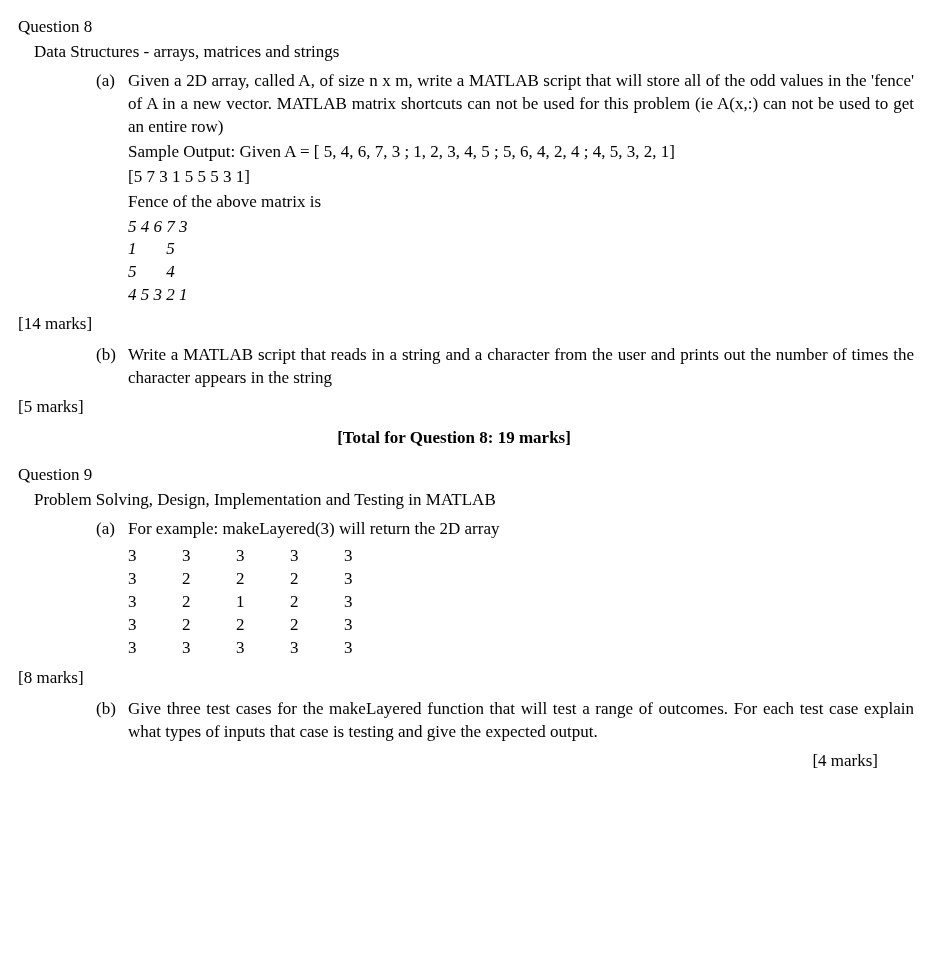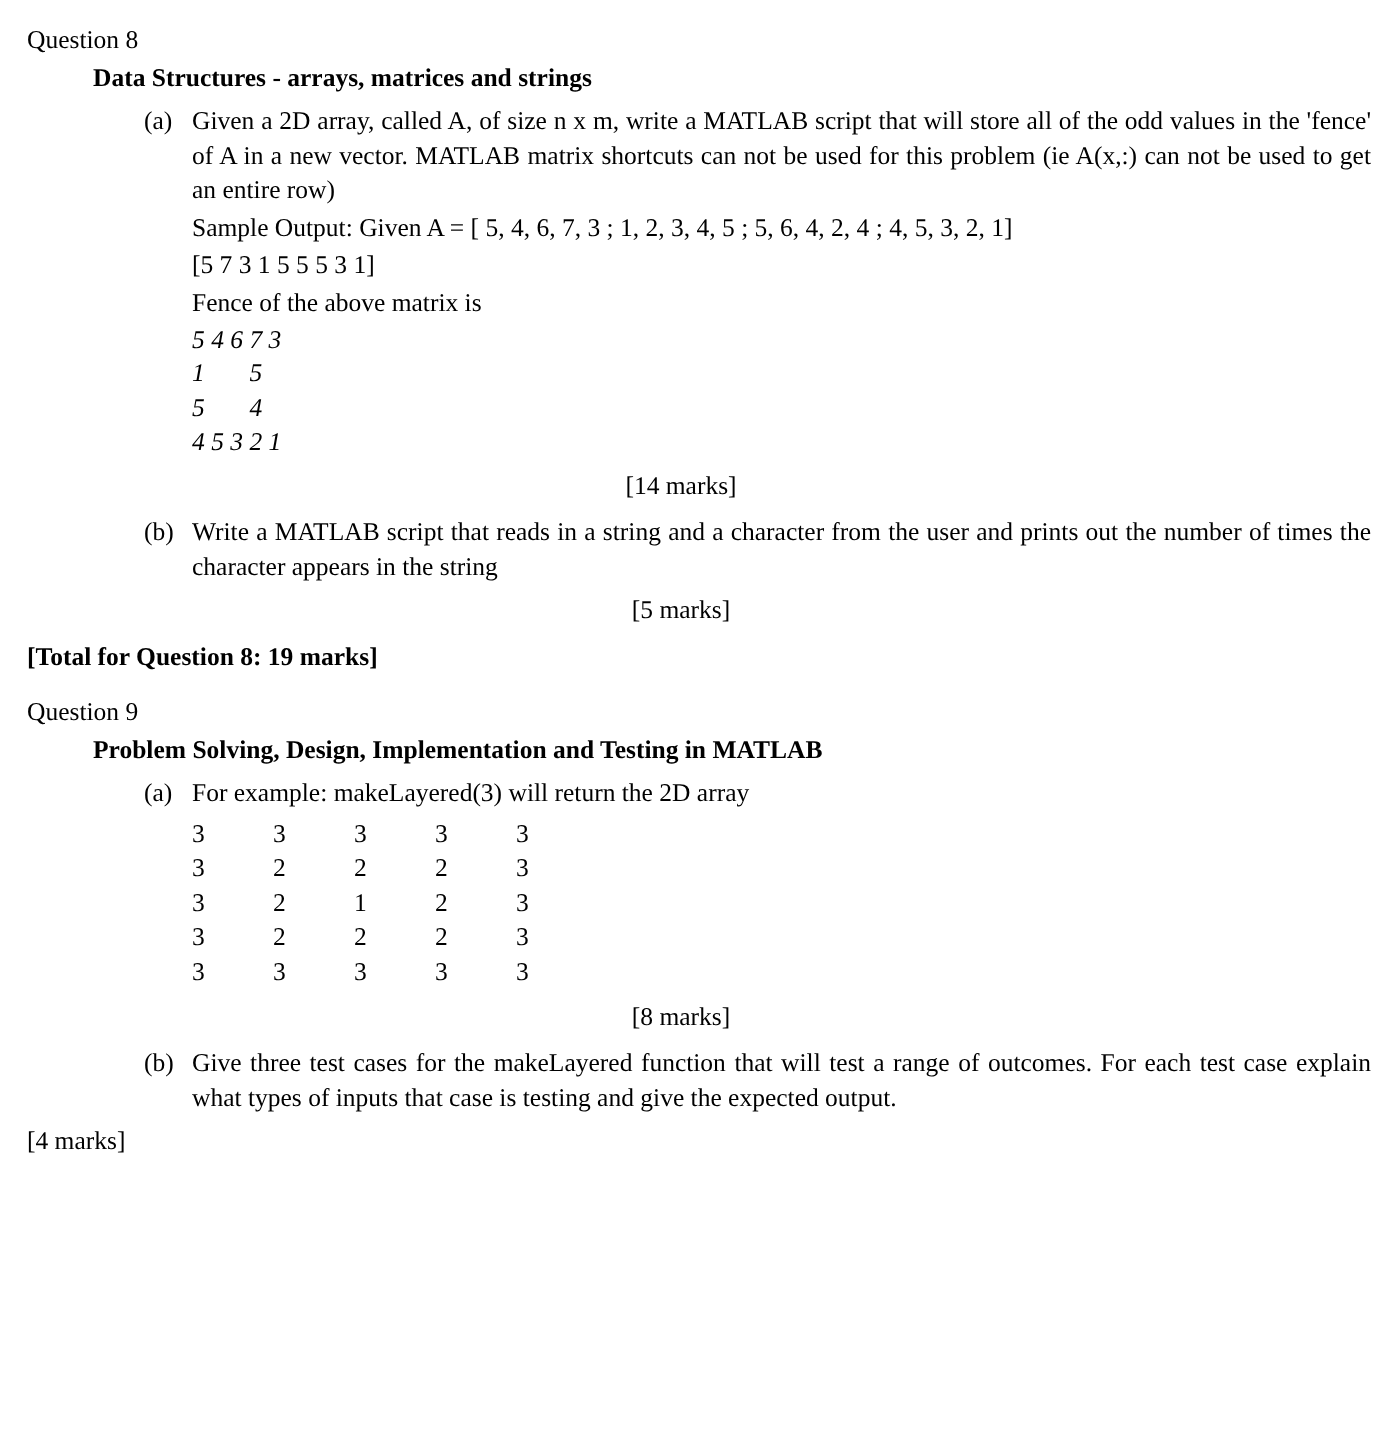--- a/index.html
+++ b/index.html
@@ -11,22 +11,22 @@
       line-height: 1.35;
       padding: 12px 18px;
       width: 932px;
     }
     .question-header {
       font-weight: normal;
       margin-top: 4px;
       margin-bottom: 2px;
     }
     .subtitle {
-      font-weight: bold;
-      margin-left: 44px;
+      font-weight: normal;
+      margin-left: 16px;
       margin-bottom: 6px;
     }
     .part {
       margin-left: 78px;
       margin-bottom: 4px;
       display: flex;
     }
     .part-label {
       min-width: 32px;
       flex-shrink: 0;
@@ -37,40 +37,41 @@
     }
     .para { margin-bottom: 2px; }
     .mono-block {
       font-family: Georgia, 'Times New Roman', serif;
       white-space: pre;
       margin-top: 2px;
       margin-bottom: 2px;
       font-style: italic;
     }
     .marks {
-      text-align: center;
+      text-align: left;
       margin-right: 24px;
       margin-top: 4px;
       margin-bottom: 8px;
     }
     .total {
-      text-align: left;
+      text-align: center;
       font-weight: bold;
       margin-right: 24px;
       margin-bottom: 14px;
     }
     .layered-table {
       margin-top: 4px;
       margin-bottom: 4px;
     }
     .layered-row span {
       display: inline-block;
       width: 54px;
     }
     .cutoff {
+      text-align: right;
       margin-right: 36px;
       margin-top: 2px;
     }
   </style>
 </head>
 <body>
 
 <div class="question-header">Question 8</div>
 <div class="subtitle">Data Structures - arrays, matrices and strings</div>
 

